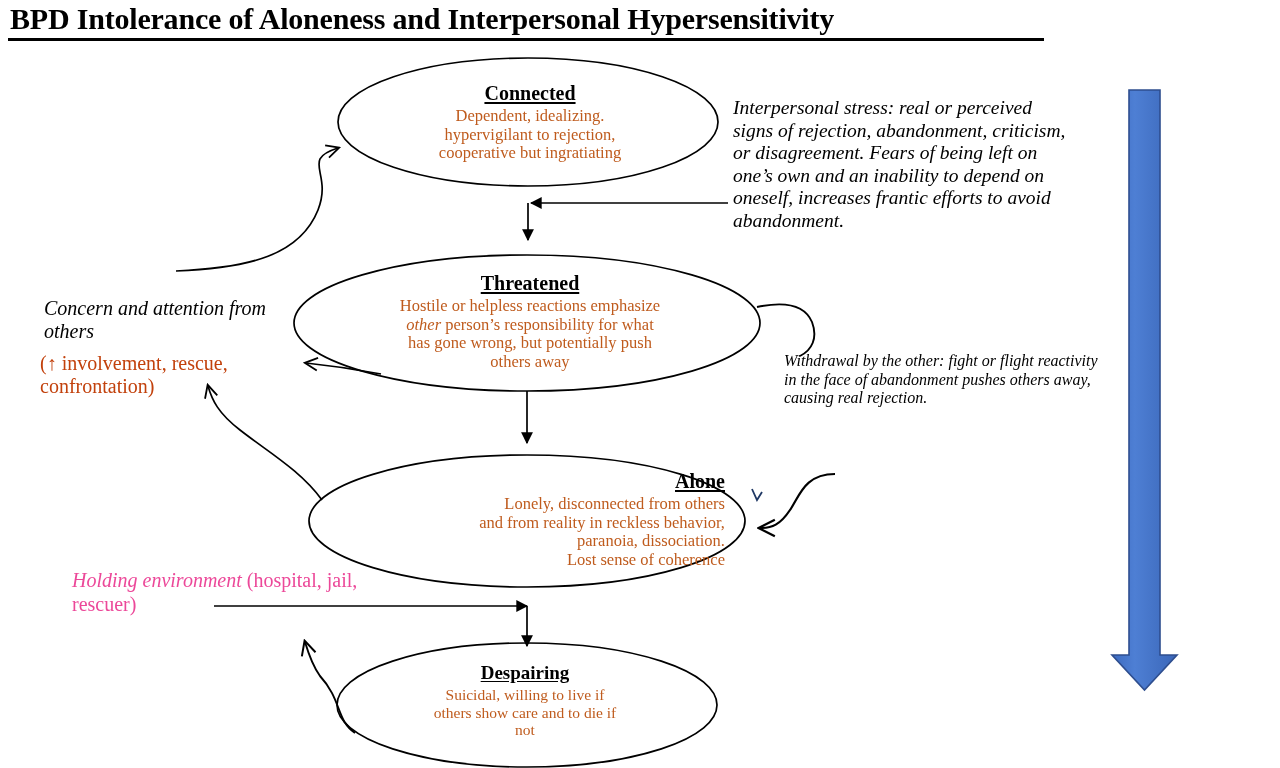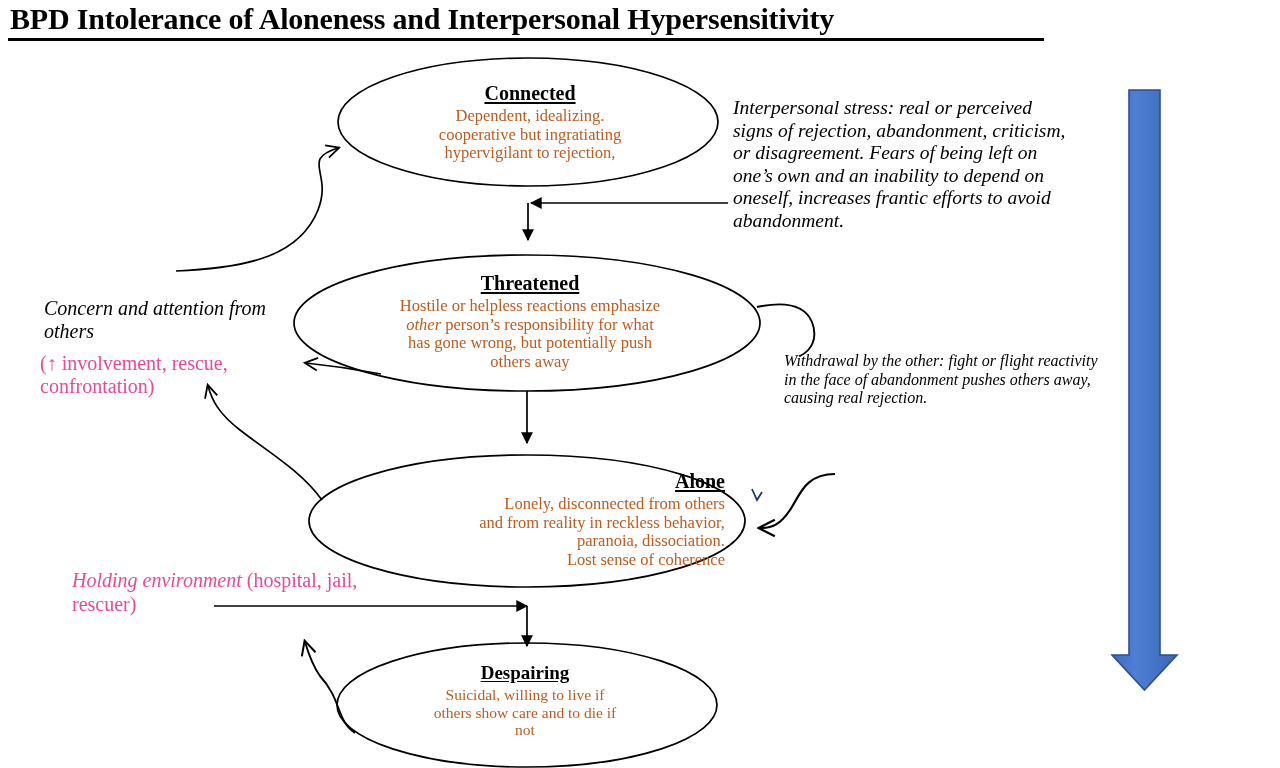--- a/index.html
+++ b/index.html
@@ -98,21 +98,21 @@
     line-height: 1.16;
     color: #000000;
   }
   #annot-involvement {
     position: absolute;
     left: 40px; top: 352px; width: 270px;
     font-family: "Liberation Serif", serif;
     font-style: normal;
     font-size: 20px;
     line-height: 1.16;
-    color: #ec4899;
+    color: #c2410c;
   }
   #annot-holding {
     position: absolute;
     left: 72px; top: 568px; width: 340px;
     font-family: "Liberation Serif", serif;
     font-size: 20px;
     line-height: 1.2;
     color: #ec4899;
   }
   #annot-holding .em { font-style: italic; }
@@ -177,22 +177,22 @@
     <path d="M 527 606 L 527 646" fill="none" stroke="#000000" stroke-width="1.7" marker-end="url(#ah)"></path>
 
     <path d="M 355 733 C 336 720 342 700 320 676 C 312 665 308 652 305 642" fill="none" stroke="#000000" stroke-width="1.9" marker-end="url(#ah-open)"></path>
 
     <polygon points="1129,90 1160,90 1160,655 1177,655 1144.5,690 1112,655 1129,655" fill="url(#blueGrad)" stroke="#2E4E8F" stroke-width="1.6" stroke-linejoin="miter"></polygon>
   </svg>
 
   <div class="node-text" id="node-connected">
     <span class="node-title">Connected</span>
     <span class="node-body">Dependent, idealizing.</span>
+    <span class="node-body">hypervigilant to rejection,</span>
     <span class="node-body">cooperative but ingratiating</span>
-    <span class="node-body">hypervigilant to rejection,</span>
   </div>
 
   <div class="node-text" id="node-threatened">
     <span class="node-title">Threatened</span>
     <span class="node-body">Hostile or helpless reactions emphasize</span>
     <span class="node-body"><i>other</i><span> person’s responsibility for what</span></span>
     <span class="node-body">has gone wrong, but potentially push</span>
     <span class="node-body">others away</span>
   </div>
 

